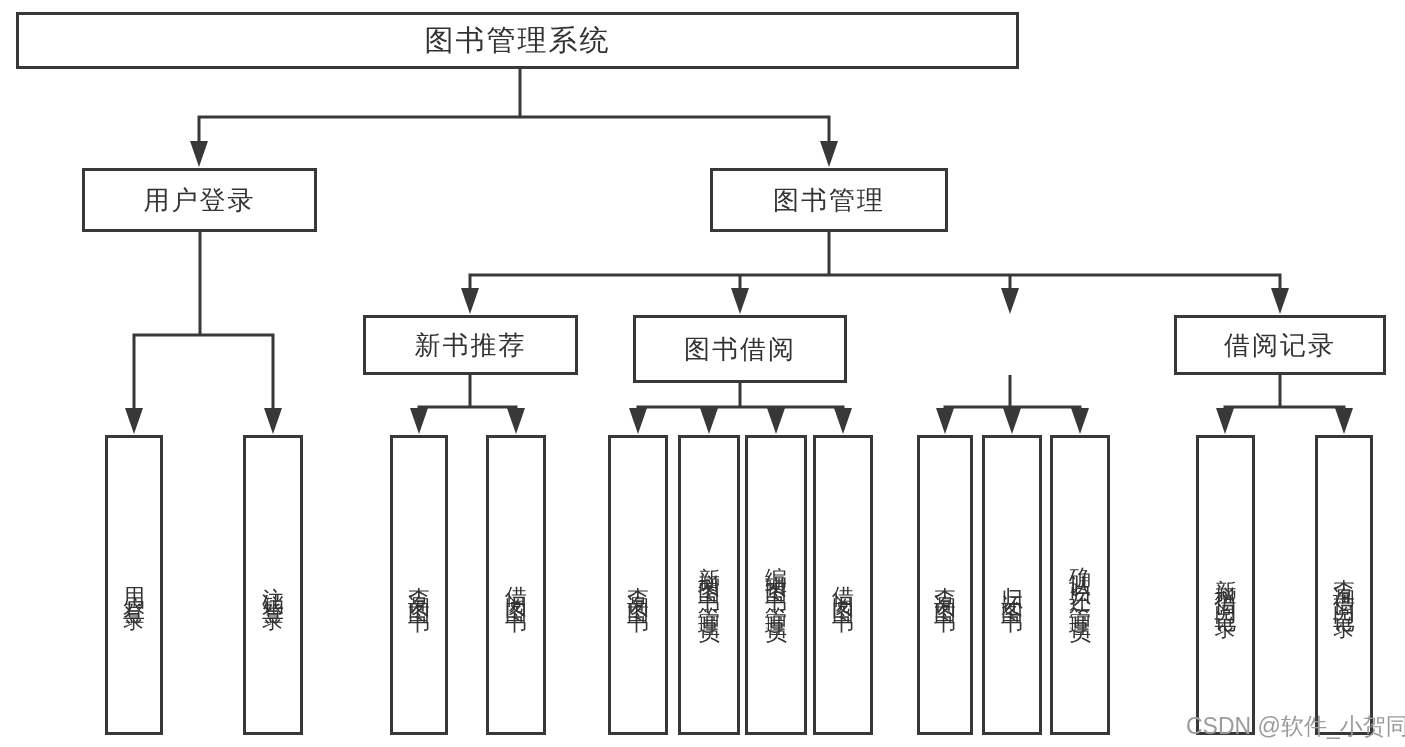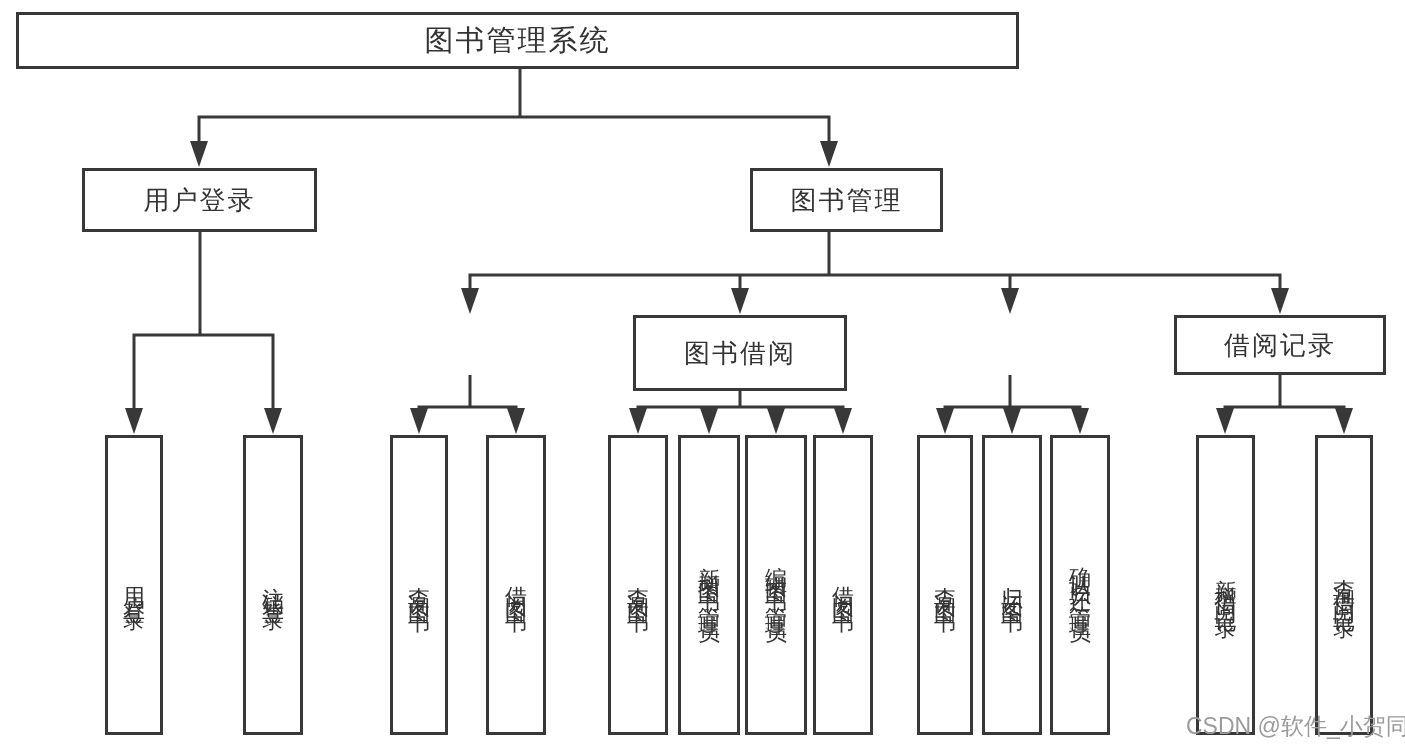--- a/index.html
+++ b/index.html
@@ -91,25 +91,28 @@
     </g>
   </svg>
 
   <div class="box hbox root" style="left:16px;top:12px;width:1003px;height:57px">
     <span class="lbl">图书管理系统</span>
   </div>
 
   <div class="box hbox" style="left:82px;top:168px;width:235px;height:64px">
     <span class="lbl">用户登录</span>
   </div>
-  <div class="box hbox" style="left:750px;top:168px;width:193px;height:64px">
+  <div class="box hbox" style="left:710px;top:168px;width:238px;height:64px">
     <span class="lbl">图书管理</span>
   </div>
 
-  <div class="box hbox" style="left:633px;top:315px;width:214px;height:76px">
+  <div class="box hbox" style="left:363px;top:315px;width:215px;height:60px">
+    <span class="lbl">新书推荐</span>
+  </div>
+  <div class="box hbox" style="left:633px;top:315px;width:214px;height:68px">
     <span class="lbl">图书借阅</span>
   </div>
   <div class="box hbox" style="left:1174px;top:315px;width:212px;height:60px">
     <span class="lbl">借阅记录</span>
   </div>
 
   <div class="box vbox" style="left:105px;top:435px;width:58px">
     <span class="lbl">用户登录</span>
   </div>
   <div class="box vbox" style="left:243px;top:435px;width:60px">

